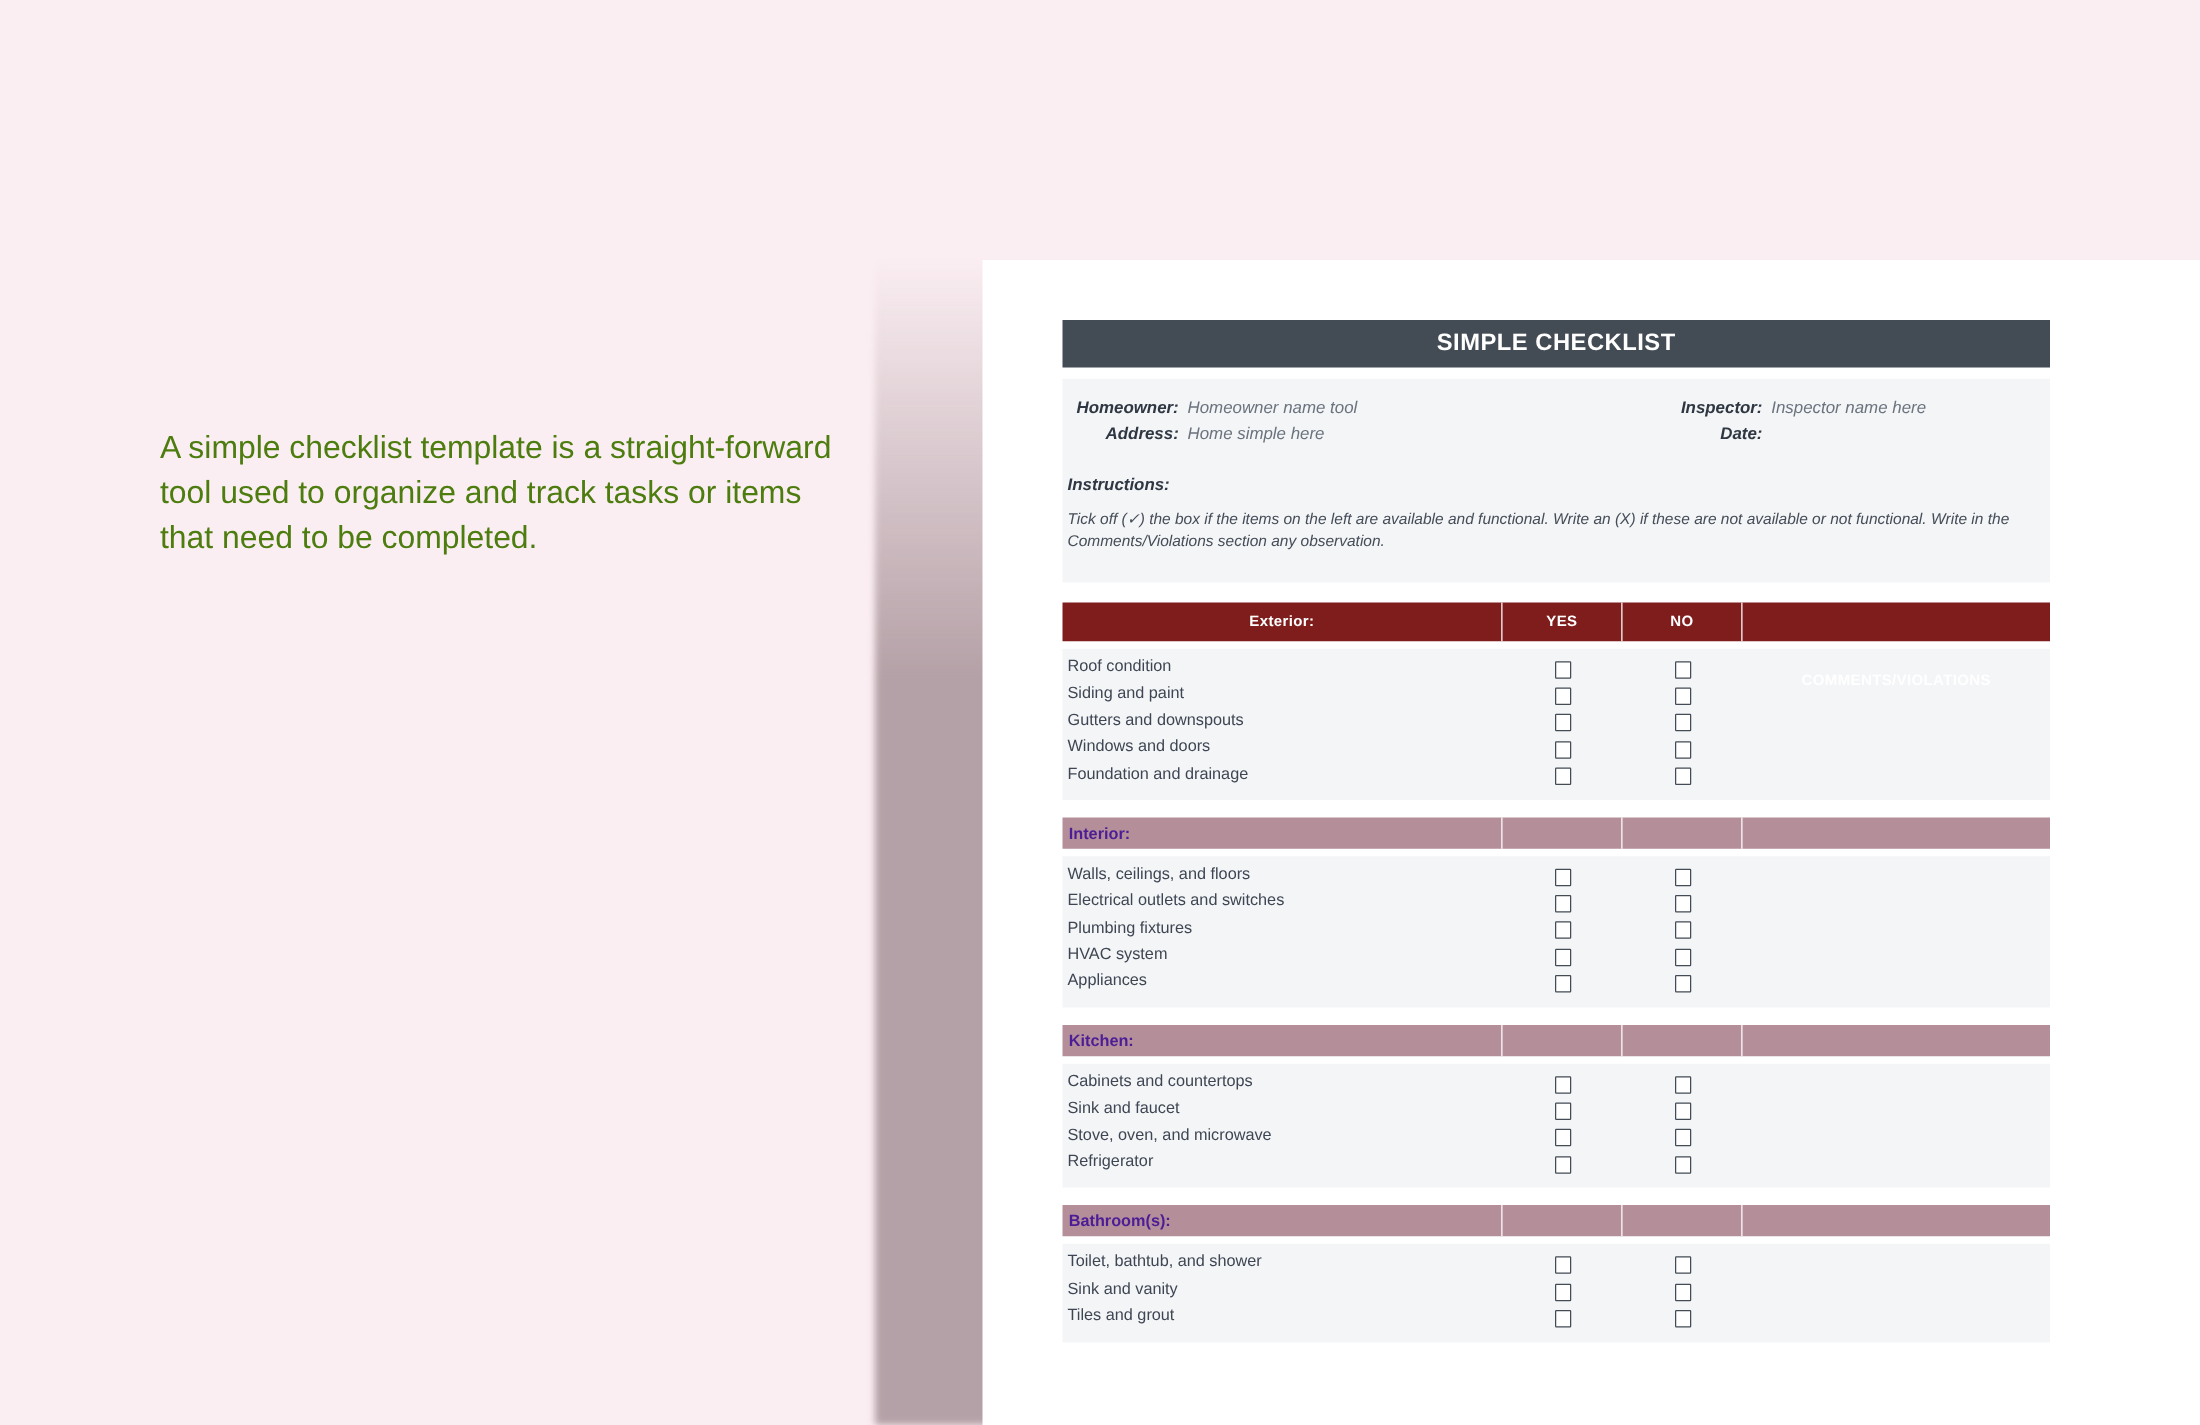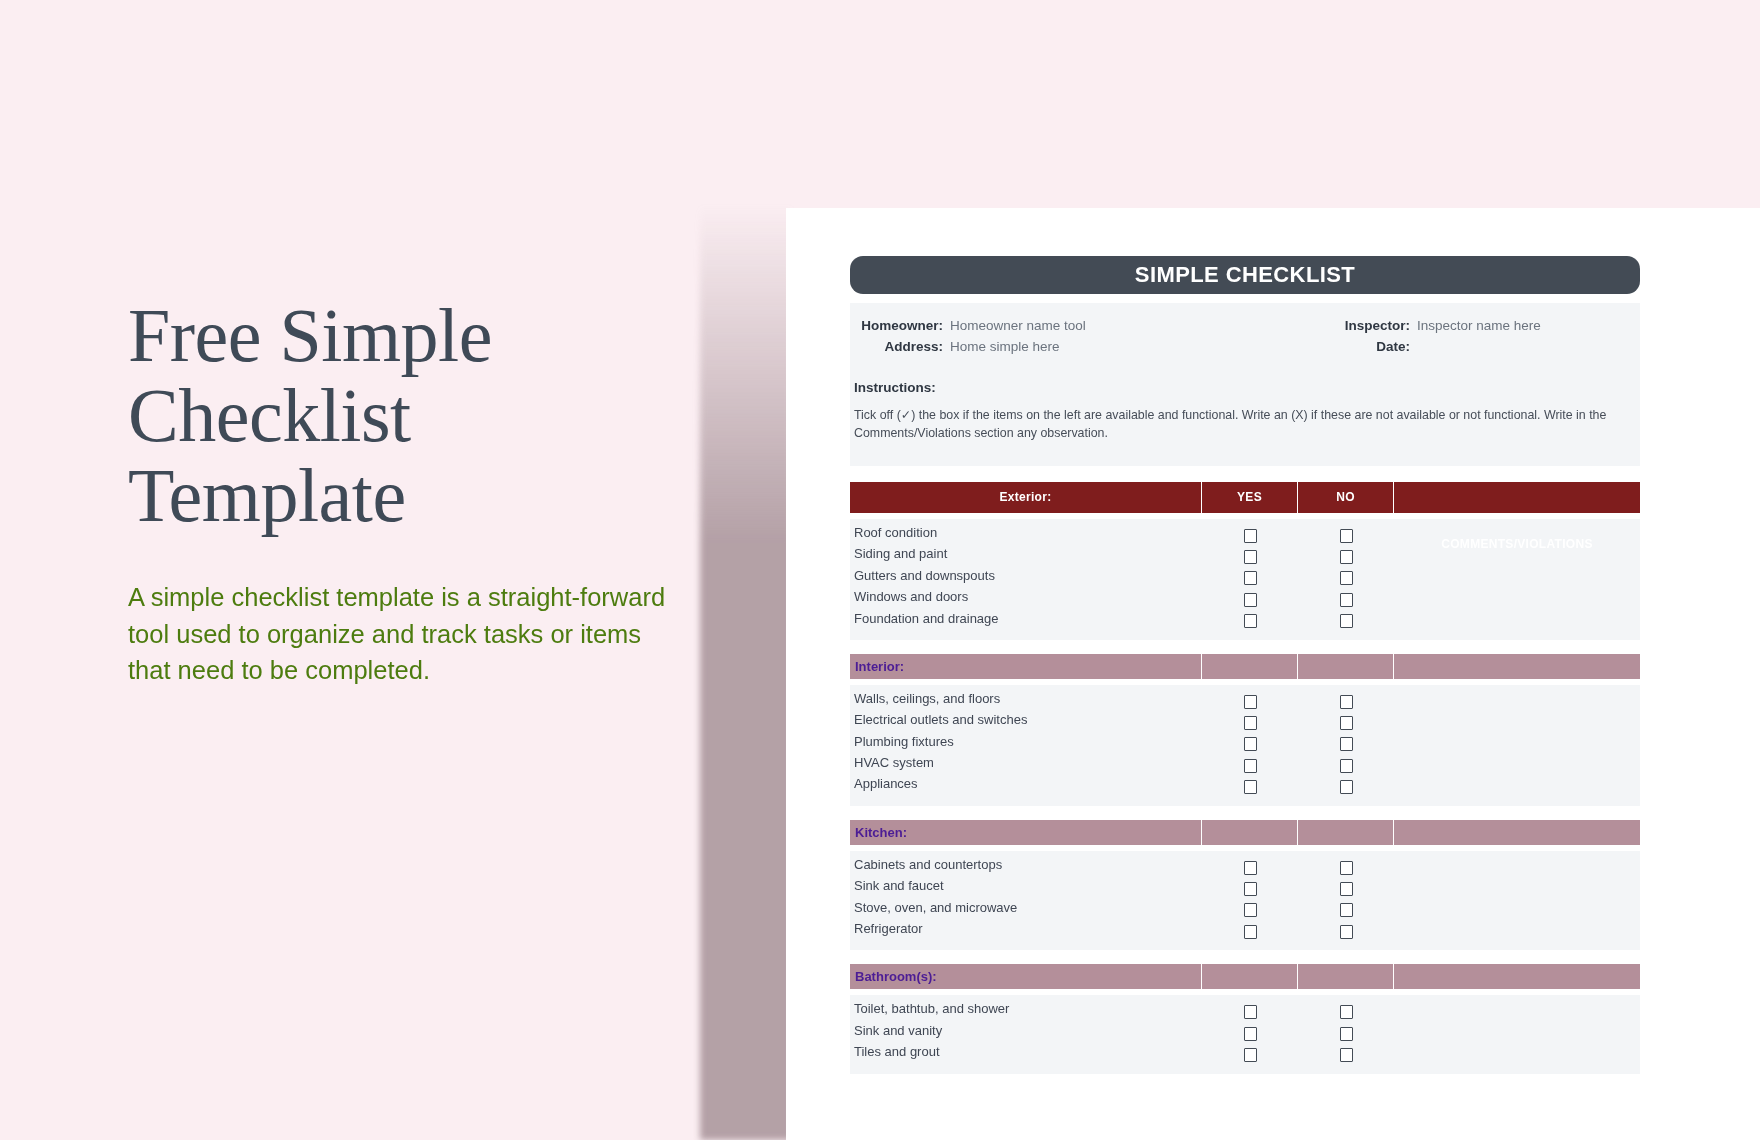--- a/index.html
+++ b/index.html
@@ -43,27 +43,28 @@
   }
 
   
   .doc { position: absolute; left: 64px; top: 48px; width: 790px; }
 
   .doc-title-bar {
     height: 38px;
     background: #434b55;
     color: #ffffff;
     display: flex; align-items: center; justify-content: center;
-    font-size: 22px; font-weight: bold; letter-spacing: 0.4px; border-radius: 13px;
+    font-size: 19px; font-weight: bold; letter-spacing: 0.4px;
   }
 
   .info-panel {
     margin-top: 9px;
     background: #f3f5f7;
     padding: 15px 0 13px 0;
+    font-style: italic;
   }
   .info-grid {
     display: flex;
   }
   .info-col { width: 50%; }
   .info-row { display: flex; align-items: baseline; margin-bottom: 6px; }
   .info-label {
     width: 100px; text-align: right; padding-right: 7px;
     font-size: 13.5px; font-weight: bold; color: #2f3742;
     flex: none;
@@ -121,21 +122,20 @@
     border-radius: 1px;
   }
   .gap { height: 14px; }
 </style>
 </head>
 <body>
 
 <div id="stage">
 
   <div class="promo">
-    <div class="promo-title">Free Simple Checklist Template</div>
     <div class="promo-desc">A simple checklist template is a straight-forward tool used to organize and track tasks or items that need to be completed.</div>
   </div>
 
   <div class="sheet-shadow"></div>
   <div class="sheet">
     <div class="doc">
 
       <div class="doc-title-bar">
         <span>SIMPLE CHECKLIST</span>
       </div>

